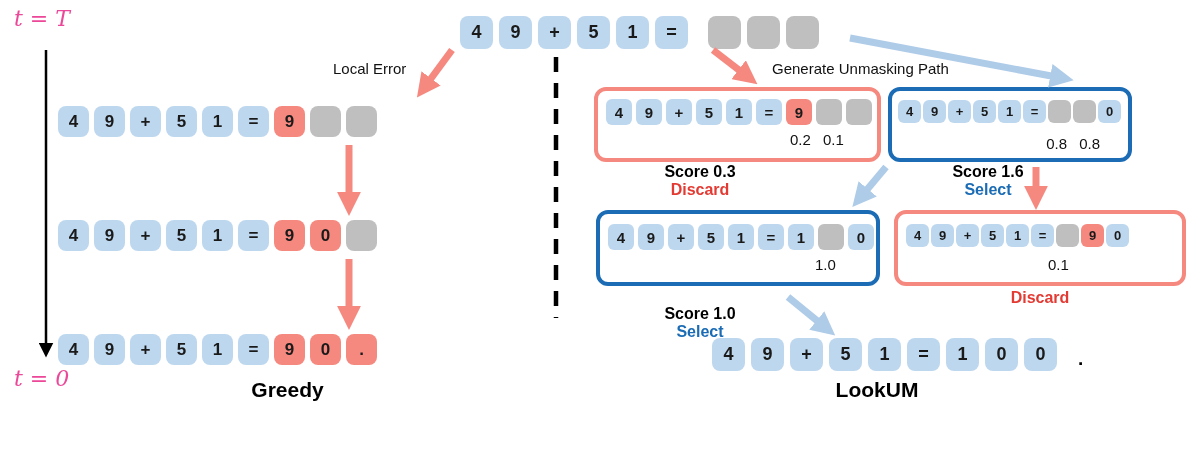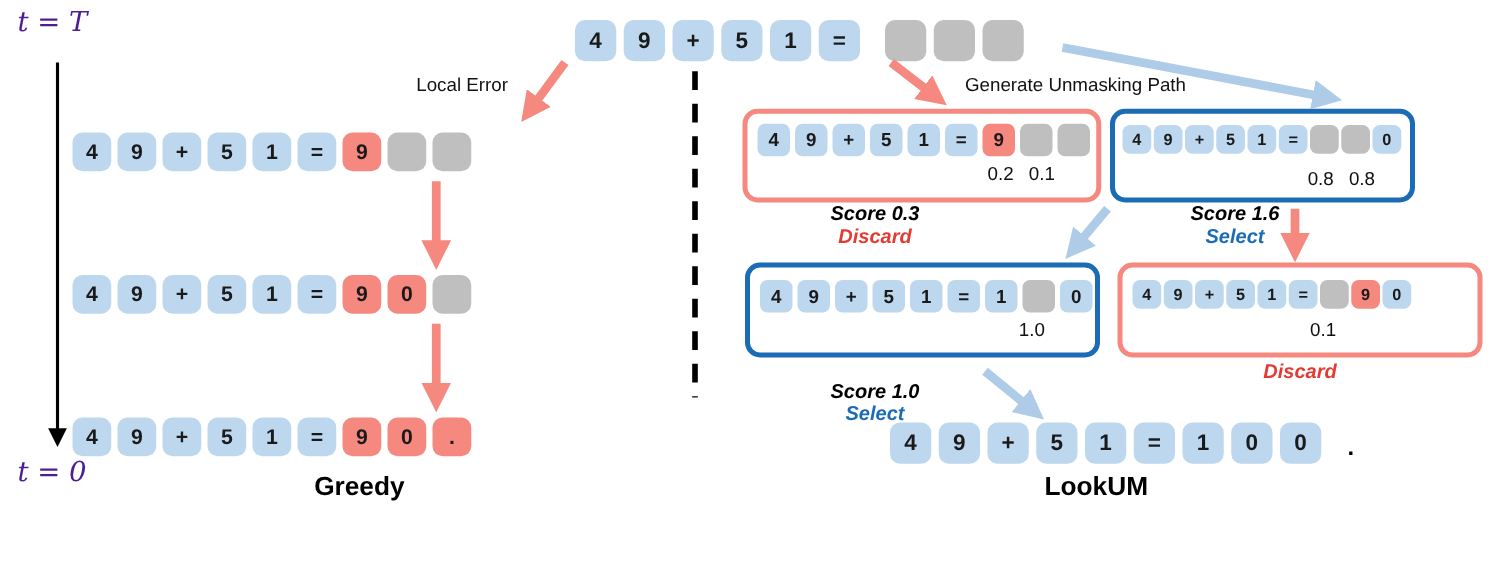--- a/index.html
+++ b/index.html
@@ -12,29 +12,29 @@
   .token { display:flex; align-items:center; justify-content:center; font-weight:600; color:#1a1a1a; border-radius:8px; }
   .tokens-lg { gap:6px; }  .tokens-lg .token { width:33px; height:33px; font-size:18px; }
   .tokens-g  { gap:5px; }  .tokens-g  .token { width:31px; height:31px; font-size:17px; }
   .tokens-md { gap:4px; }  .tokens-md .token { width:26px; height:26px; font-size:15px; border-radius:6px; }
   .tokens-sm { gap:2px; }  .tokens-sm .token { width:23px; height:23px; font-size:13px; border-radius:6px; }
   .token.blue { background:#BDD7EE; }
   .token.red  { background:#F5887F; }
   .token.mask { background:#BFBFBF; }
   #top-seq .token.blue + .token.mask { margin-left:14px; }
 
-  .math { position:absolute; font-family:"DejaVu Serif", serif; font-style:italic; font-size:22px; color:#4c1d95; }
+  .math { position:absolute; font-family:"DejaVu Serif", serif; font-style:italic; font-size:22px; color:#ec4899; }
   .small-label { position:absolute; font-size:15px; color:#111; white-space:nowrap; }
   .caption { position:absolute; font-size:21px; font-weight:700; text-align:center; color:#000; }
 
   .pathbox { position:absolute; border:4px solid #999; border-radius:12px; background:#fff; }
   .pathbox.discard { border-color:#F5887F; }
   .pathbox.select  { border-color:#1B6CB5; }
   .probs { position:absolute; font-size:15px; color:#111; word-spacing:8px; white-space:nowrap; }
-  .scoreblock { position:absolute; text-align:center; font-size:16px; font-weight:700; line-height:18px; color:#000;font-style:italic; }
+  .scoreblock { position:absolute; text-align:center; font-size:16px; font-weight:700; line-height:18px; color:#000; }
   .decision.discard { color:#E33B33; }
   .decision.select  { color:#1B6CB5; }
   .period { position:absolute; font-size:19px; font-weight:700; color:#000; }
 
   svg.overlay { position:absolute; left:0; top:0; width:1200px; height:453px; pointer-events:none; }
 </style>
 </head>
 <body>
 
 <div class="canvas">

